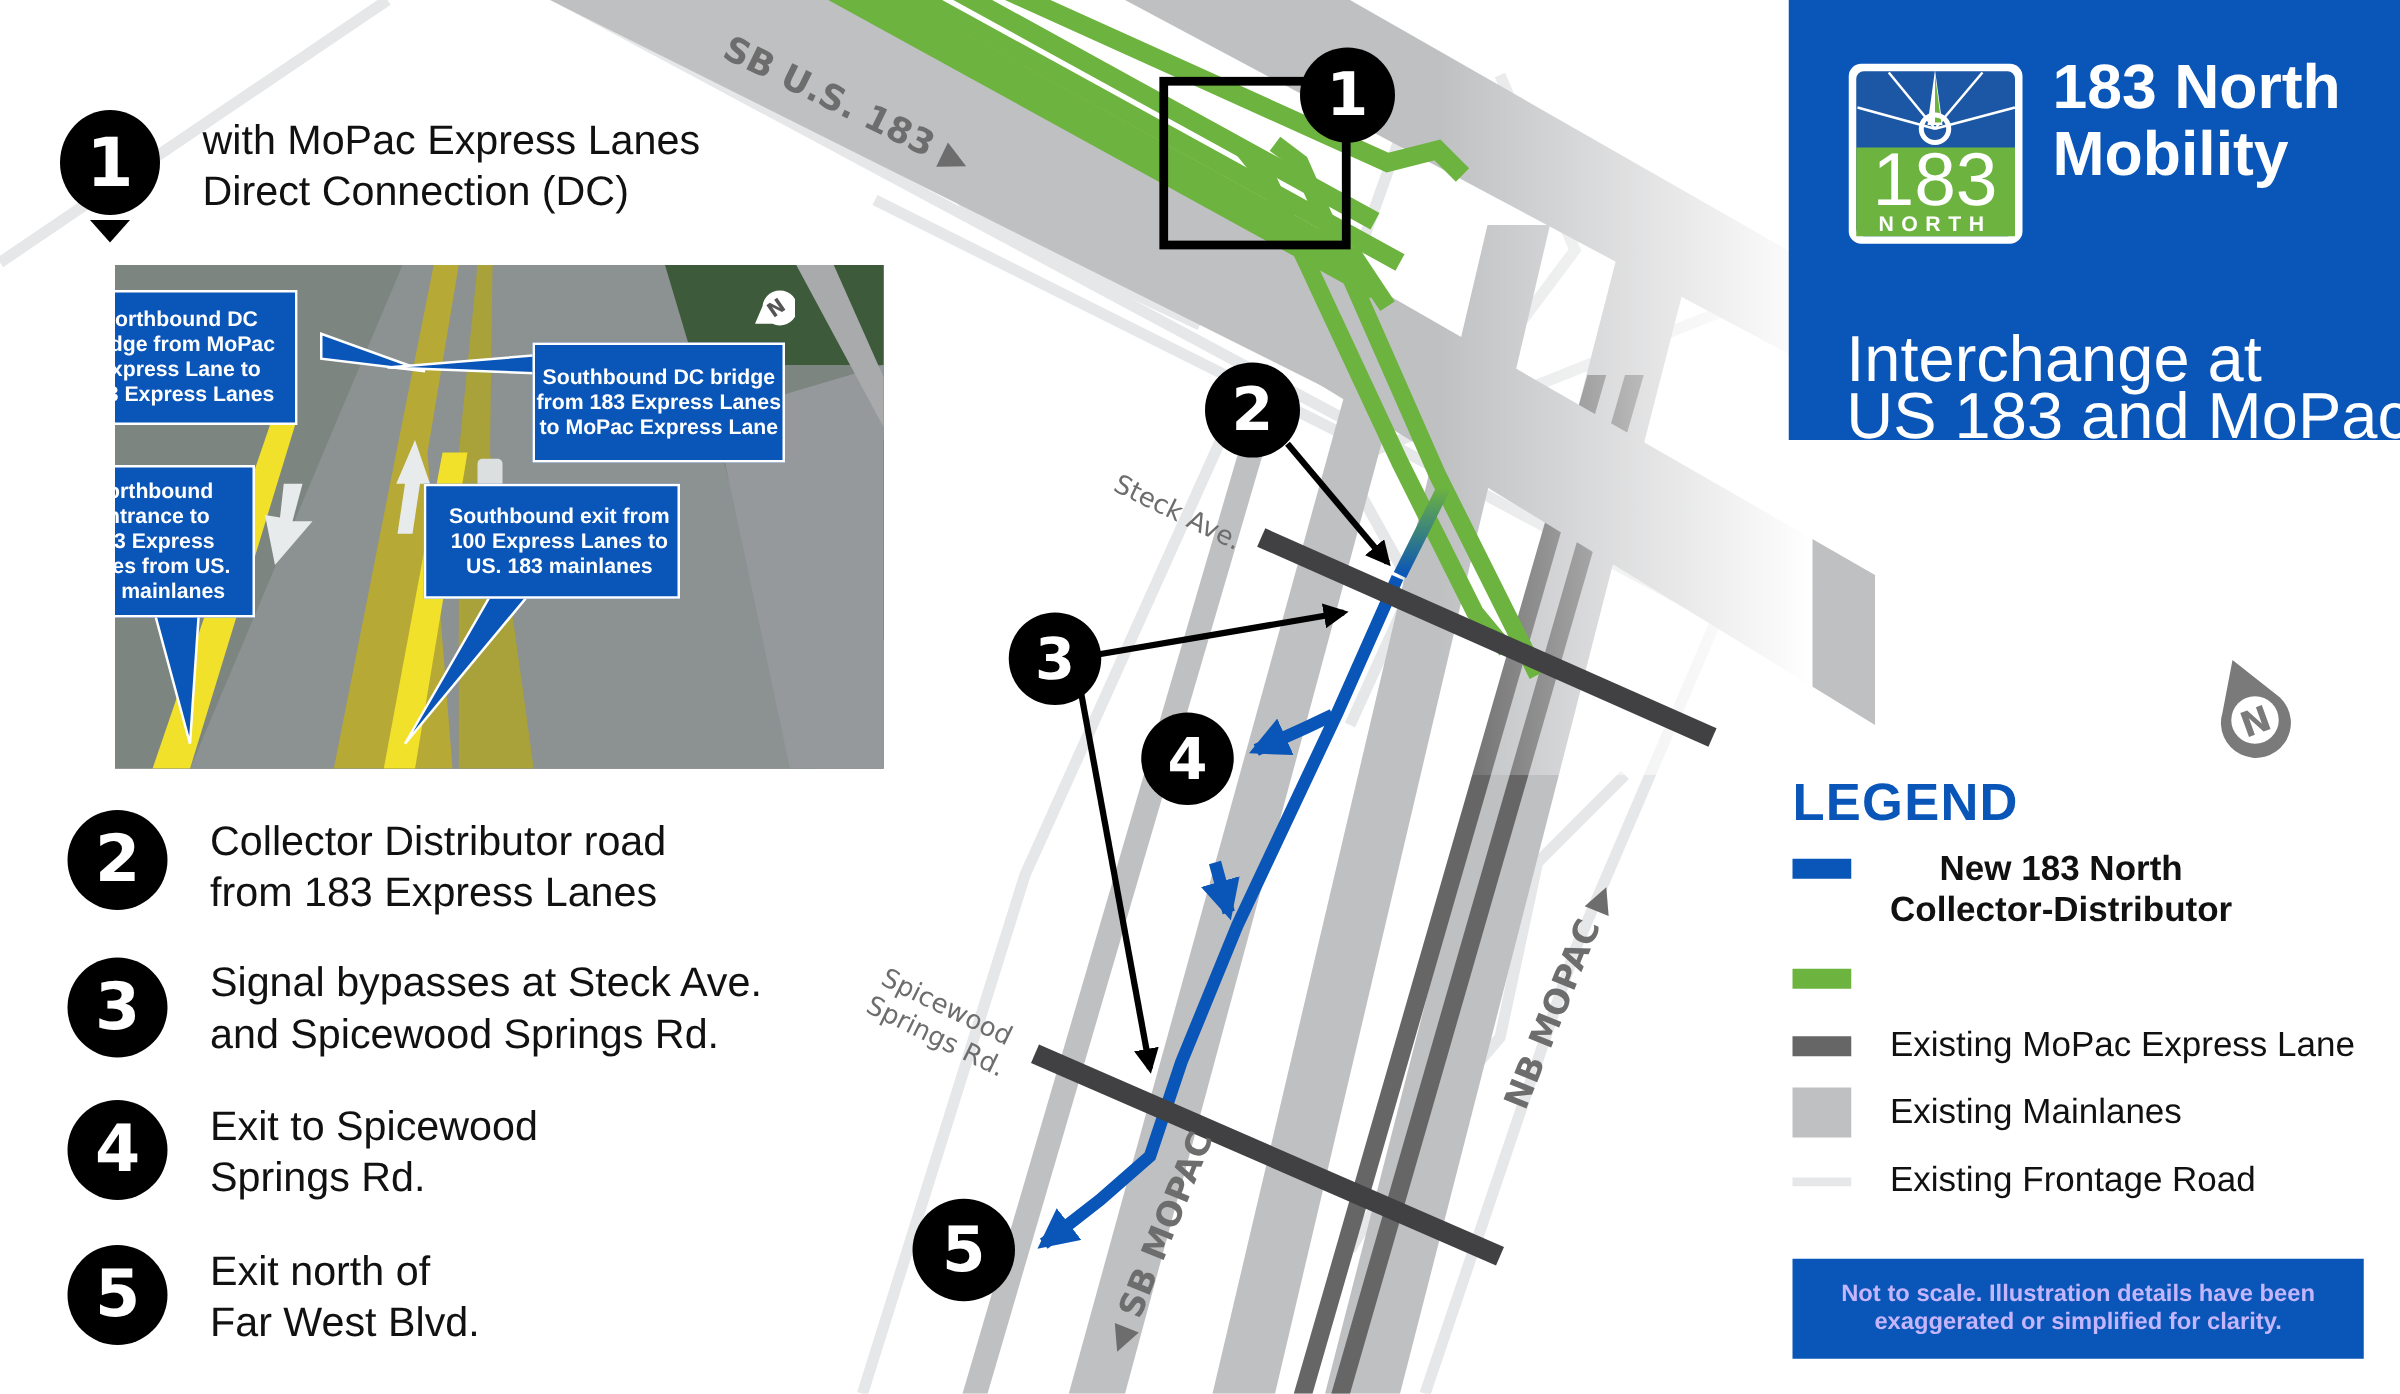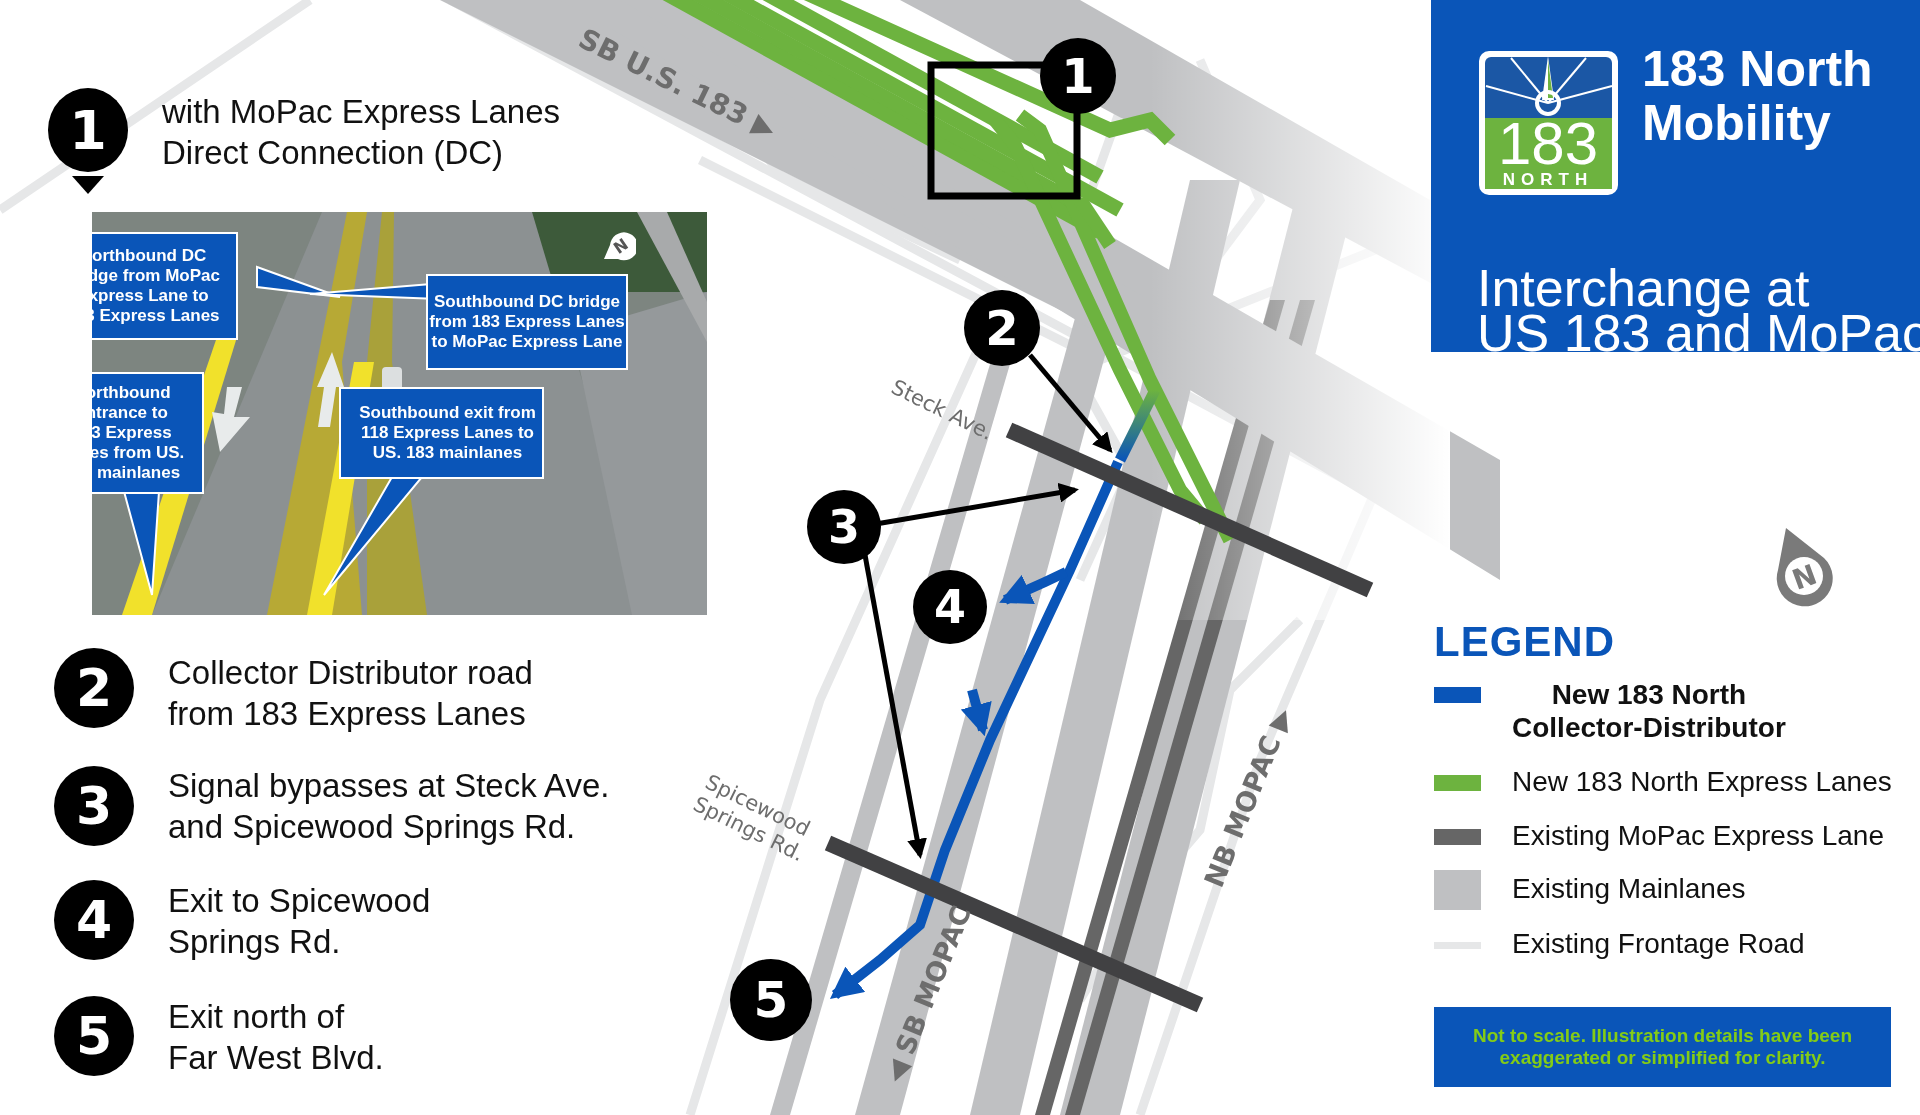--- a/index.html
+++ b/index.html
@@ -20,21 +20,21 @@
   .hdr-title span { display:block; white-space:nowrap; }
   .hdr-sub { position:absolute; left:46px; top:222px; color:#fff; font-family:"Liberation Sans", sans-serif; font-size:52px; line-height:45px;margin-top:44px; }
   .hdr-sub span { display:block; white-space:nowrap; }
   
   .legend-title { position:absolute; left:1434px; top:618px; color:#0a55b8; font-family:"Liberation Sans", sans-serif; font-weight:bold; font-size:42px; letter-spacing:1px; }
   .legend-row { position:absolute; left:1434px; display:flex; align-items:flex-start; }
   .legend-swatch { width:47px; margin-right:31px; flex:none; }
   .legend-label { font-family:"Liberation Sans", sans-serif; font-size:28px; line-height:33px; color:#111; white-space:nowrap;text-align:center; }
   .legend-label.bold { font-weight:bold; }
   .legend-label span { display:block; }
-  .footer-note { position:absolute; left:1434px; top:1007px; width:457px; height:80px; background:#0a55b8; color:#84cc16; font-family:"Liberation Sans", sans-serif; font-weight:bold; font-size:19px; line-height:22px; text-align:center; display:flex; flex-direction:column; justify-content:center; }
+  .footer-note { position:absolute; left:1434px; top:1007px; width:457px; height:80px; background:#0a55b8; color:#c4b5fd; font-family:"Liberation Sans", sans-serif; font-weight:bold; font-size:19px; line-height:22px; text-align:center; display:flex; flex-direction:column; justify-content:center; }
   .footer-note span { display:block; white-space:nowrap; }
   .map-label { position:absolute; color:#6d6d6d; font-family:"DejaVu Sans", sans-serif; white-space:nowrap; transform-origin:left top; }
 </style>
 </head>
 <body>
 
 <svg id="map-svg" viewBox="0 0 1920 1115" xmlns="http://www.w3.org/2000/svg">
   <defs>
     <linearGradient id="fadeRight" x1="0" y1="0" x2="1" y2="0">
       <stop offset="0" stop-color="#ffffff" stop-opacity="0"></stop>
@@ -228,21 +228,21 @@
   </div>
   <div class="callout" style="left:-52px;top:160px;width:164px;height:122px;">
     <span>Northbound</span>
     <span>entrance to</span>
     <span>183 Express</span>
     <span>Lanes from US.</span>
     <span>183 mainlanes</span>
   </div>
   <div class="callout" style="left:247px;top:175px;width:205px;height:92px;padding-left:12px;">
     <span>Southbound exit from</span>
-    <span>118 Express Lanes to</span>
+    <span>100 Express Lanes to</span>
     <span>US. 183 mainlanes</span>
   </div>
 </div>
 
 <div class="header">
   <svg class="abs" style="left:45px;top:48px;" width="145" height="150" viewBox="0 0 145 150">
     <rect x="3" y="3" width="139" height="144" rx="10" fill="#ffffff"></rect>
     <rect x="9" y="9" width="127" height="132" rx="6" fill="#1b57a5"></rect>
     <rect x="9" y="70" width="127" height="71" fill="#6db33f"></rect>
     <g stroke="#ffffff" stroke-width="2">
@@ -272,23 +272,20 @@
 <div class="legend-row" style="top:678px;">
   <div class="legend-swatch" style="height:16px;margin-top:9px;background:#0a55b8;"></div>
   <div class="legend-label bold">
     <span>New 183 North</span>
     <span>Collector-Distributor</span>
   </div>
 </div>
 
 <div class="legend-row" style="top:765px;">
   <div class="legend-swatch" style="height:16px;margin-top:10px;background:#6db33f;"></div>
-  <div class="legend-label">
-      <span>New 183 North Express Lanes</span>
-    </div>
 </div>
 
 <div class="legend-row" style="top:819px;">
   <div class="legend-swatch" style="height:16px;margin-top:10px;background:#666666;"></div>
   <div class="legend-label">
       <span>Existing MoPac Express Lane</span>
     </div>
 </div>
 
 <div class="legend-row" style="top:870px;">

